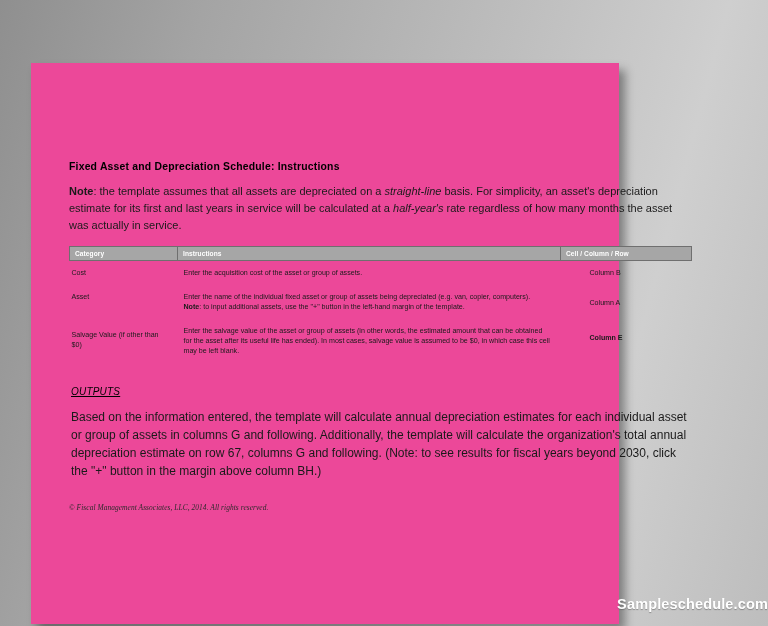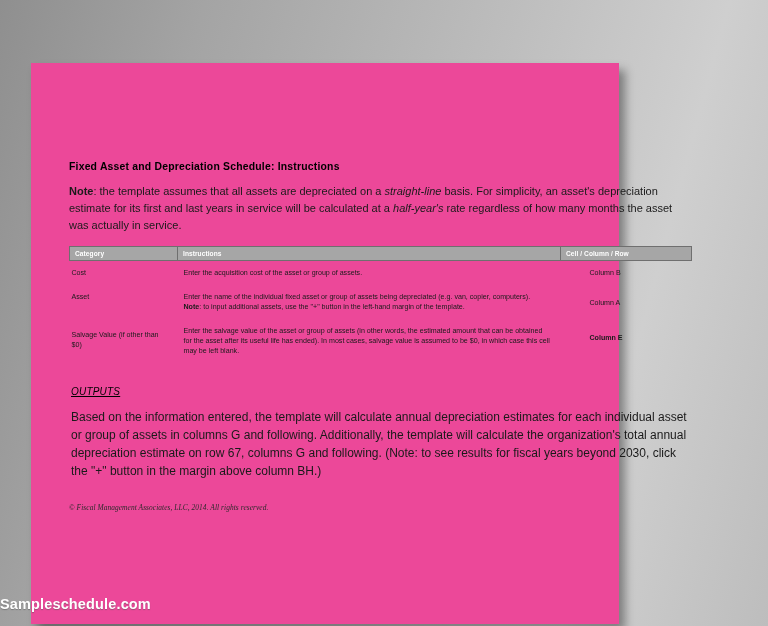--- a/index.html
+++ b/index.html
@@ -145,21 +145,21 @@
     color: #2b2b2b;
     letter-spacing: 0.01em;
   }
 
   
   #watermark {
     position: absolute;
     left: 0;
     top: 596px;
     width: 768px;
-    text-align: left;
+    text-align: right;
     font-size: 14.5px;
     font-weight: bold;
     color: #ffffff;
     letter-spacing: 0.01em;
     text-shadow: 0 1px 1px rgba(90,90,90,0.55);
   }
 </style>
 </head>
 <body>
 

